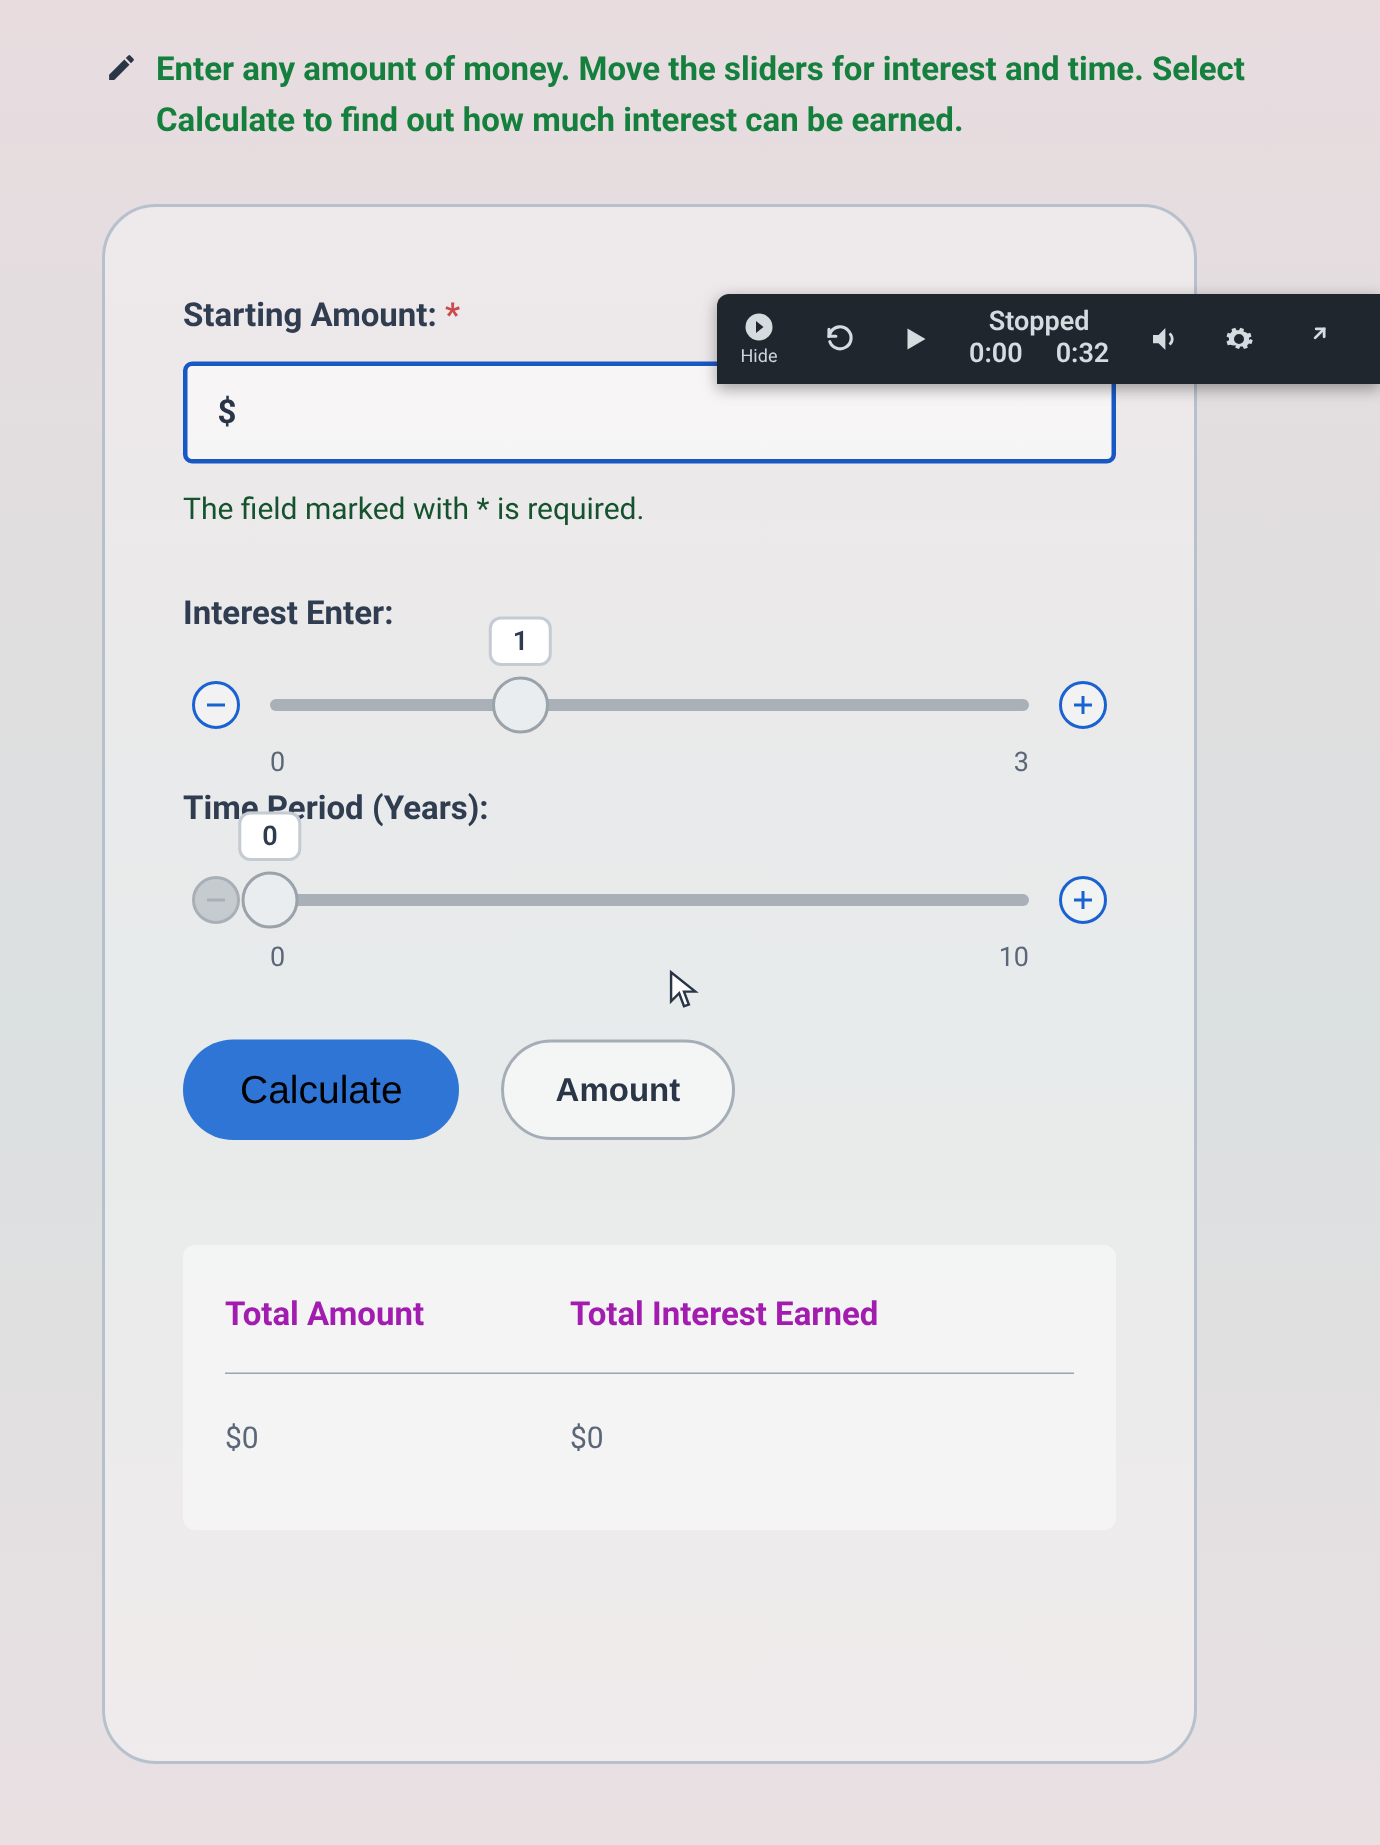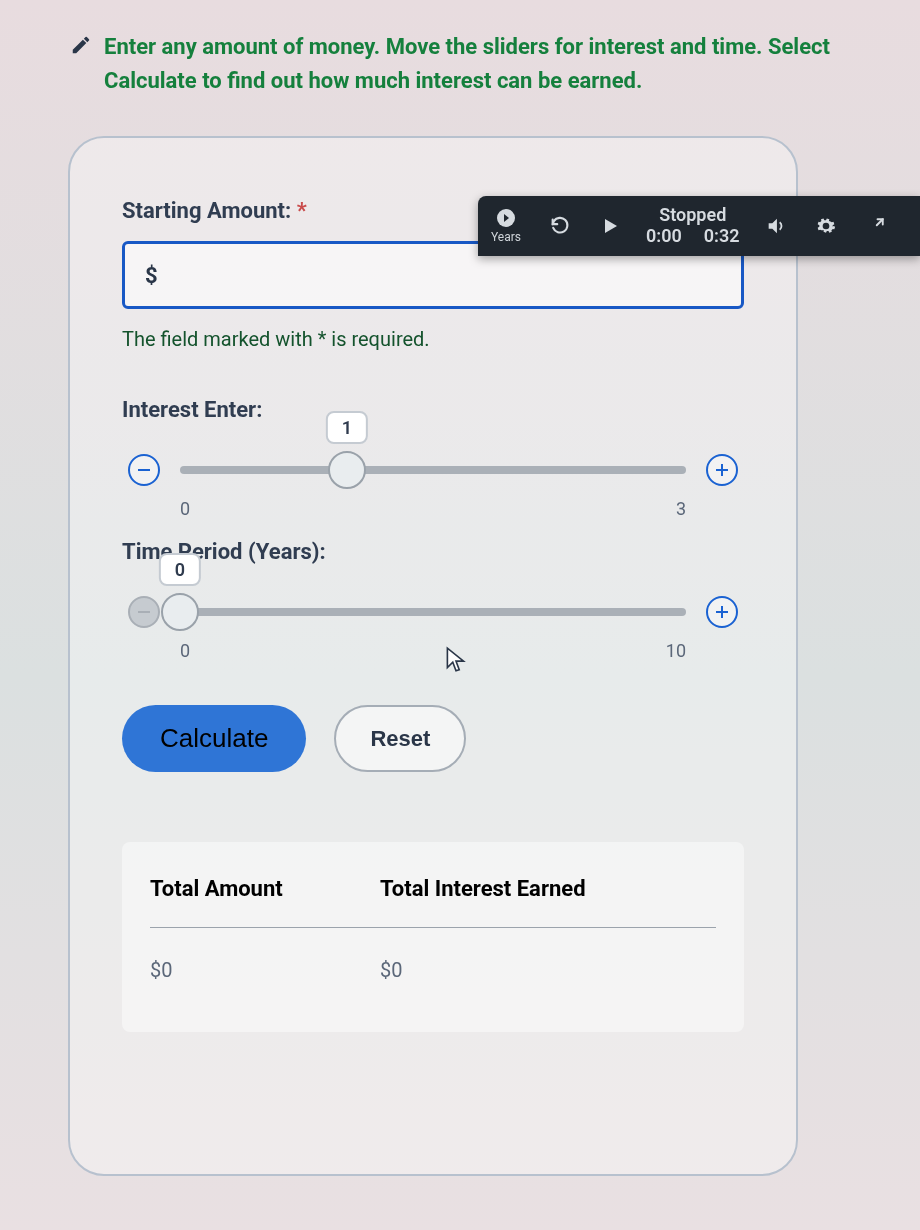--- a/index.html
+++ b/index.html
@@ -140,21 +140,21 @@
     cursor: pointer;
   }
   .results {
     margin-top: 70px;
     background: rgba(255,255,255,0.45);
     border-radius: 8px;
     padding: 34px 28px 50px;
   }
   .results-head {
     display: flex;
-    font-size: 22px; font-weight: 700; color: #000000;
+    font-size: 22px; font-weight: 700; color: #a21caf;
   }
   .results-head > div:first-child { width: 230px; }
   .results hr {
     margin-top: 26px;
     border: none; border-top: 1px solid #9ba3ac;
   }
   .results-row {
     display: flex;
     margin-top: 30px;
     font-size: 20px; color: #5b6779;
@@ -239,21 +239,21 @@
             <rect x="7" y="2" width="2" height="12" fill="currentColor"></rect>
           </svg>
       </div>
     </div>
     <div class="ticks">
       <span>0</span>
       <span>3</span>
     </div>
   </div>
 
-  <div style="margin-top:20px">
+  <div style="margin-top:8px">
     <div class="label">Time Period (Years):</div>
     <div class="slider-wrap">
       <div class="circ-btn disabled">
         <svg width="16" height="16" viewBox="0 0 16 16">
             <rect x="2" y="7" width="12" height="2" fill="currentColor"></rect>
           </svg>
       </div>
       <div class="track">
         <div class="thumb" style="left:0%">
           <div class="thumb-label">0</div>
@@ -267,21 +267,21 @@
       </div>
     </div>
     <div class="ticks">
       <span>0</span>
       <span>10</span>
     </div>
   </div>
 
   <div class="buttons">
     <button class="btn-primary">Calculate</button>
-    <button class="btn-secondary">Reset</button>
+    <button class="btn-secondary">Amount</button>
   </div>
 
   <div class="results">
     <div class="results-head">
       <div>Total Amount</div>
       <div>Total Interest Earned</div>
     </div>
     <hr>
     <div class="results-row">
       <div>$0</div>
@@ -289,21 +289,21 @@
     </div>
   </div>
 </div>
 
 <div class="overlay">
   <div class="hidecol">
     <svg width="20" height="20" viewBox="0 0 20 20">
         <circle cx="10" cy="10" r="9" fill="#d6dbe0"></circle>
         <path d="M8 6l5 4-5 4z" fill="#1f262e"></path>
       </svg>
-    <span>Years</span>
+    <span>Hide</span>
   </div>
   <div class="ibtn">
     <svg width="22" height="22" viewBox="0 0 24 24" fill="none" stroke="#d6dbe0" stroke-width="2.3" stroke-linecap="round">
         <path d="M4 5v5h5"></path>
         <path d="M4.6 14a8 8 0 1 0 .8-7.3L4 10"></path>
       </svg>
   </div>
   <div class="ibtn">
     <svg width="18" height="18" viewBox="0 0 18 18">
         <path d="M4 2l12 7L4 16z" fill="#d6dbe0"></path>

